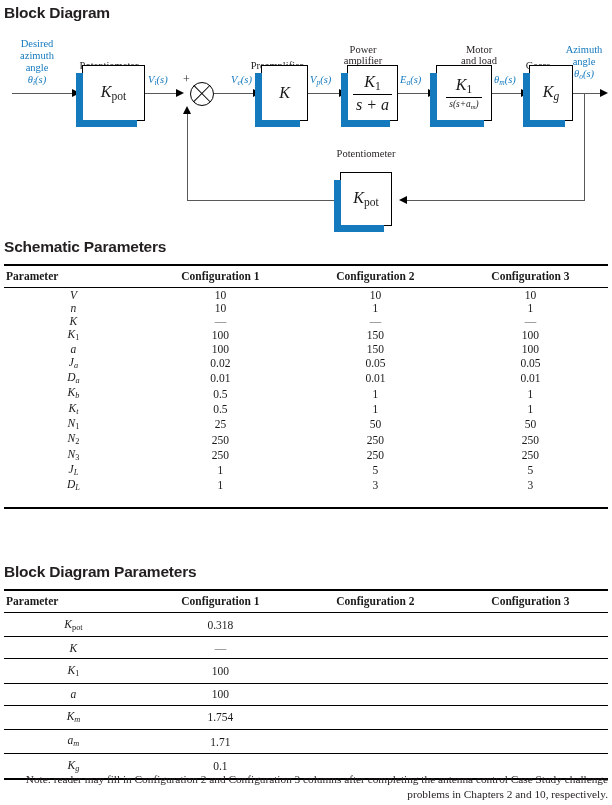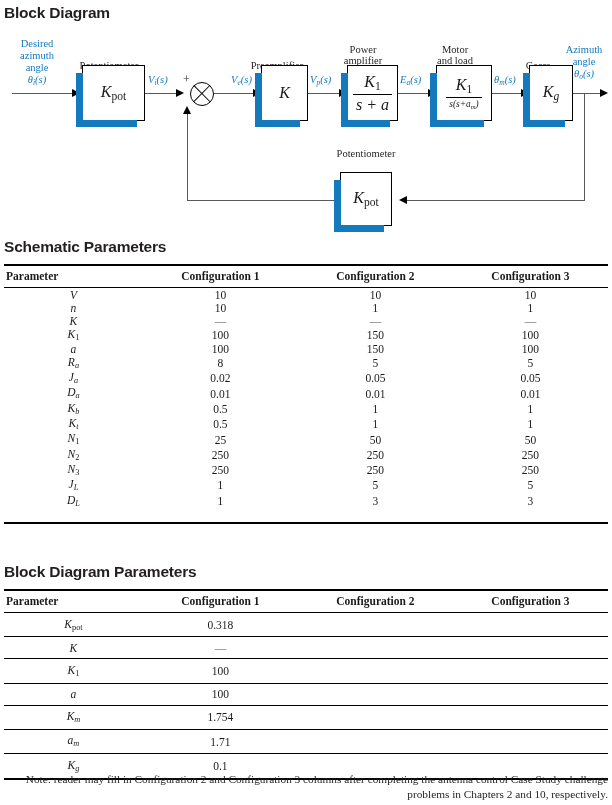--- a/index.html
+++ b/index.html
@@ -217,21 +217,21 @@
       <span class="frac math">
         <span class="num"><em>K</em><span class="sub">1</span></span>
         <span class="den"><em>s</em> + <em>a</em></span>
       </span>
     </div>
 
     <div class="wire h" style="left:398px; top:63px; width:32px;"></div>
     <div class="arrow-r" style="left:428px; top:58.5px;"></div>
     <div class="sig" style="left:400px; top:44px;"><span class="math"><em>E</em><span class="subi">a</span>(<em>s</em>)</span></div>
 
-    <div class="blk-label" style="left:420px; top:14px; width:70px;">Motor<br>and load</div>
+    <div class="blk-label" style="left:444px; top:14px; width:70px;">Motor<br>and load</div>
     <div class="blk" style="left:436px; top:35px; width:56px; height:56px;">
       <div class="shadow left"></div>
       <div class="shadow bottom"></div>
       <span class="frac math">
         <span class="num"><em>K</em><span class="sub">1</span></span>
         <span class="den" style="font-size:9.4px;"><em>s</em>(<em>s</em>+<em>a</em><span class="subi">m</span>)</span>
       </span>
     </div>
 
     <div class="wire h" style="left:492px; top:63px; width:31px;"></div>
@@ -304,26 +304,20 @@
         <td>150</td>
         <td>100</td>
         </tr>
       <tr>
           <td class="p"><span class="math"><em>a</em></span></td>
         <td>100</td>
         <td>150</td>
         <td>100</td>
         </tr>
       <tr>
-          <td class="p"><span class="math"><em>R</em><span class="subi">a</span></span></td>
-        <td>8</td>
-        <td>5</td>
-        <td>5</td>
-        </tr>
-      <tr>
           <td class="p"><span class="math"><em>J</em><span class="subi">a</span></span></td>
         <td>0.02</td>
         <td>0.05</td>
         <td>0.05</td>
         </tr>
       <tr>
           <td class="p"><span class="math"><em>D</em><span class="subi">a</span></span></td>
         <td>0.01</td>
         <td>0.01</td>
         <td>0.01</td>

